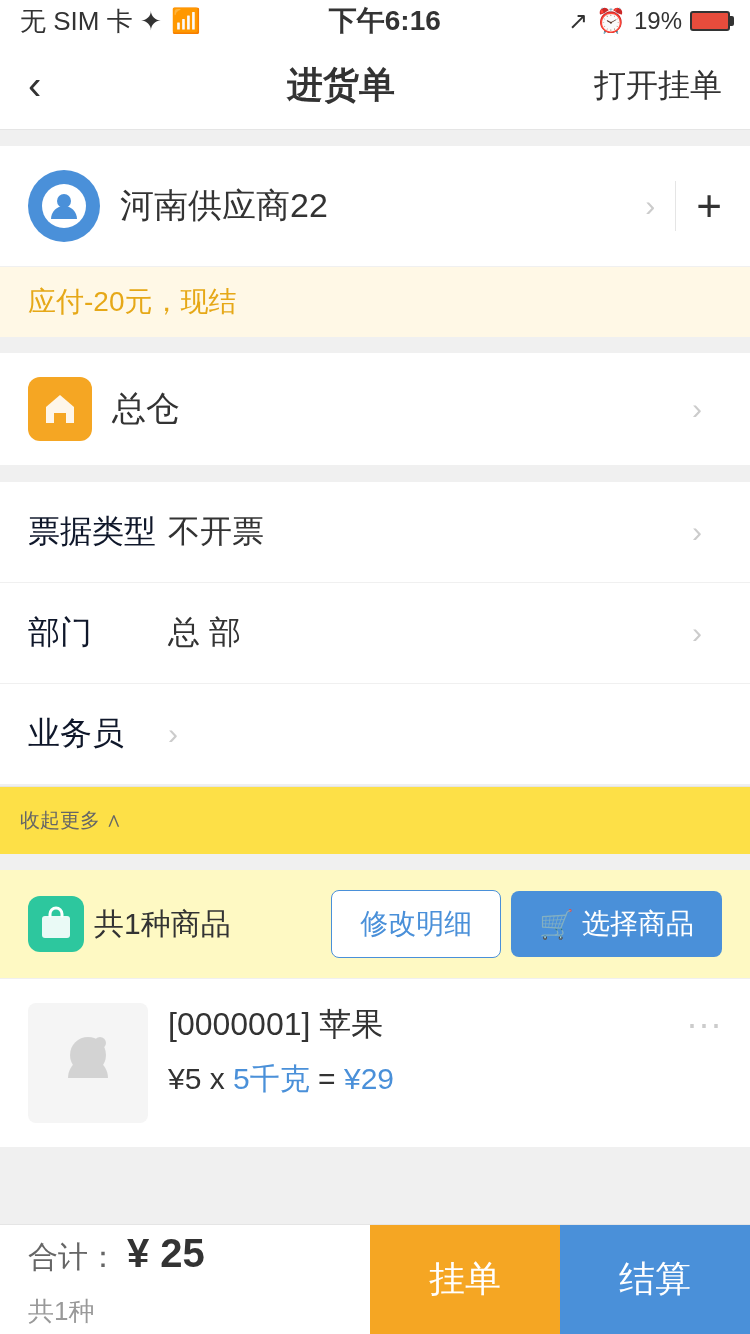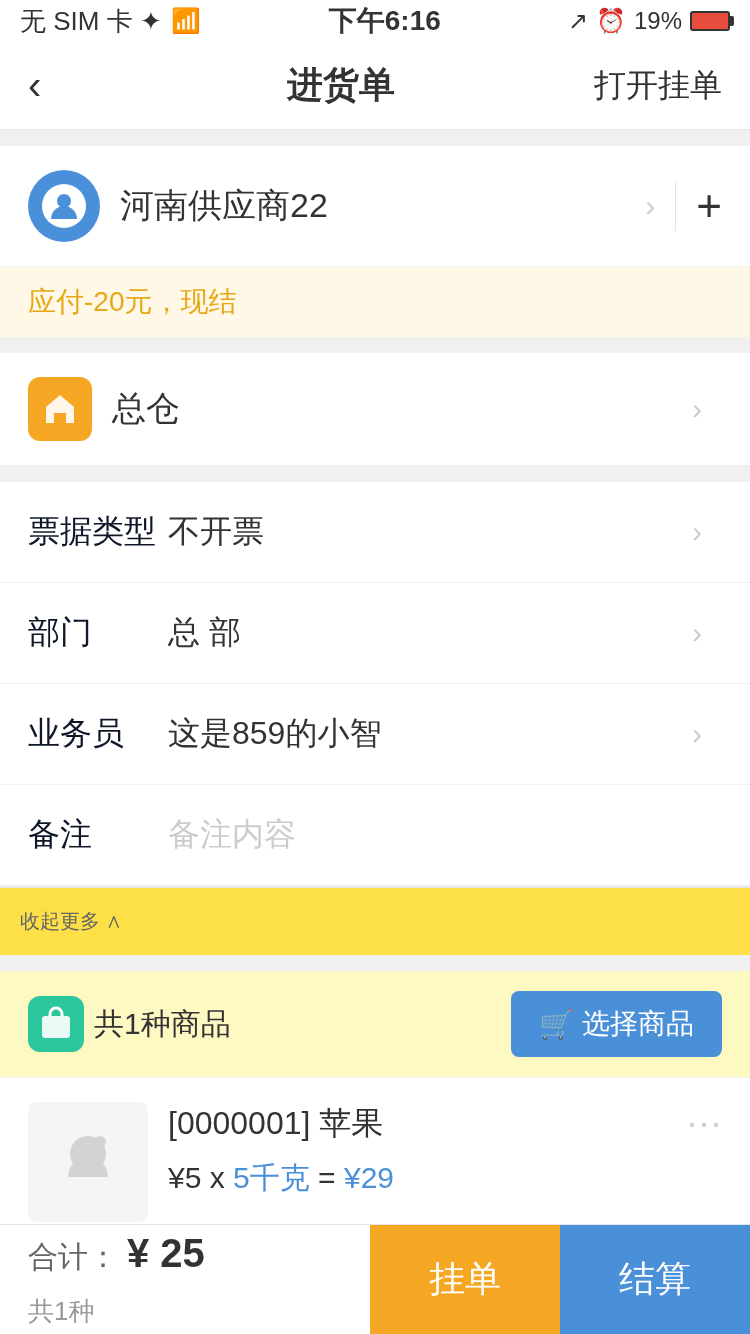--- a/index.html
+++ b/index.html
@@ -418,42 +418,38 @@
   </div>
 
   <div class="form-row">
     <div class="form-label">部门</div>
     <div class="form-value">总 部</div>
     <div class="chevron-right">›</div>
   </div>
 
   <div class="form-row">
     <div class="form-label">业务员</div>
-    <div class="form-value">这是859的小智</div>
     <div class="chevron-right">›</div>
   </div>
 
-  <div class="form-row">
-    <div class="form-label">备注</div>
-    <div class="form-placeholder">备注内容</div>
-  </div>
 </div>
 
 <div class="collapse-bar">收起更多 ∧</div>
 
 <div class="section-gap"></div>
 
 <div class="product-header card">
   <div class="product-count-icon">
     <svg width="36" height="36" viewBox="0 0 36 36" fill="none">
       <rect x="4" y="10" width="28" height="22" rx="3" fill="white" opacity="0.9"></rect>
       <path d="M12 10V8a6 6 0 0112 0v2" stroke="white" stroke-width="3" stroke-linecap="round" fill="none"></path>
     </svg>
   </div>
   <div class="product-count-label">共1种商品</div>
+  <button class="btn-outline">修改明细</button>
   <button class="btn-primary">
     <span>🛒</span>
     <span>选择商品</span>
   </button>
 </div>
 
 <div class="product-item card">
   <div class="product-thumb">
     <svg class="product-thumb-img" width="80" height="80" viewBox="0 0 80 80" fill="none">
       <circle cx="40" cy="32" r="18" fill="#888"></circle>

